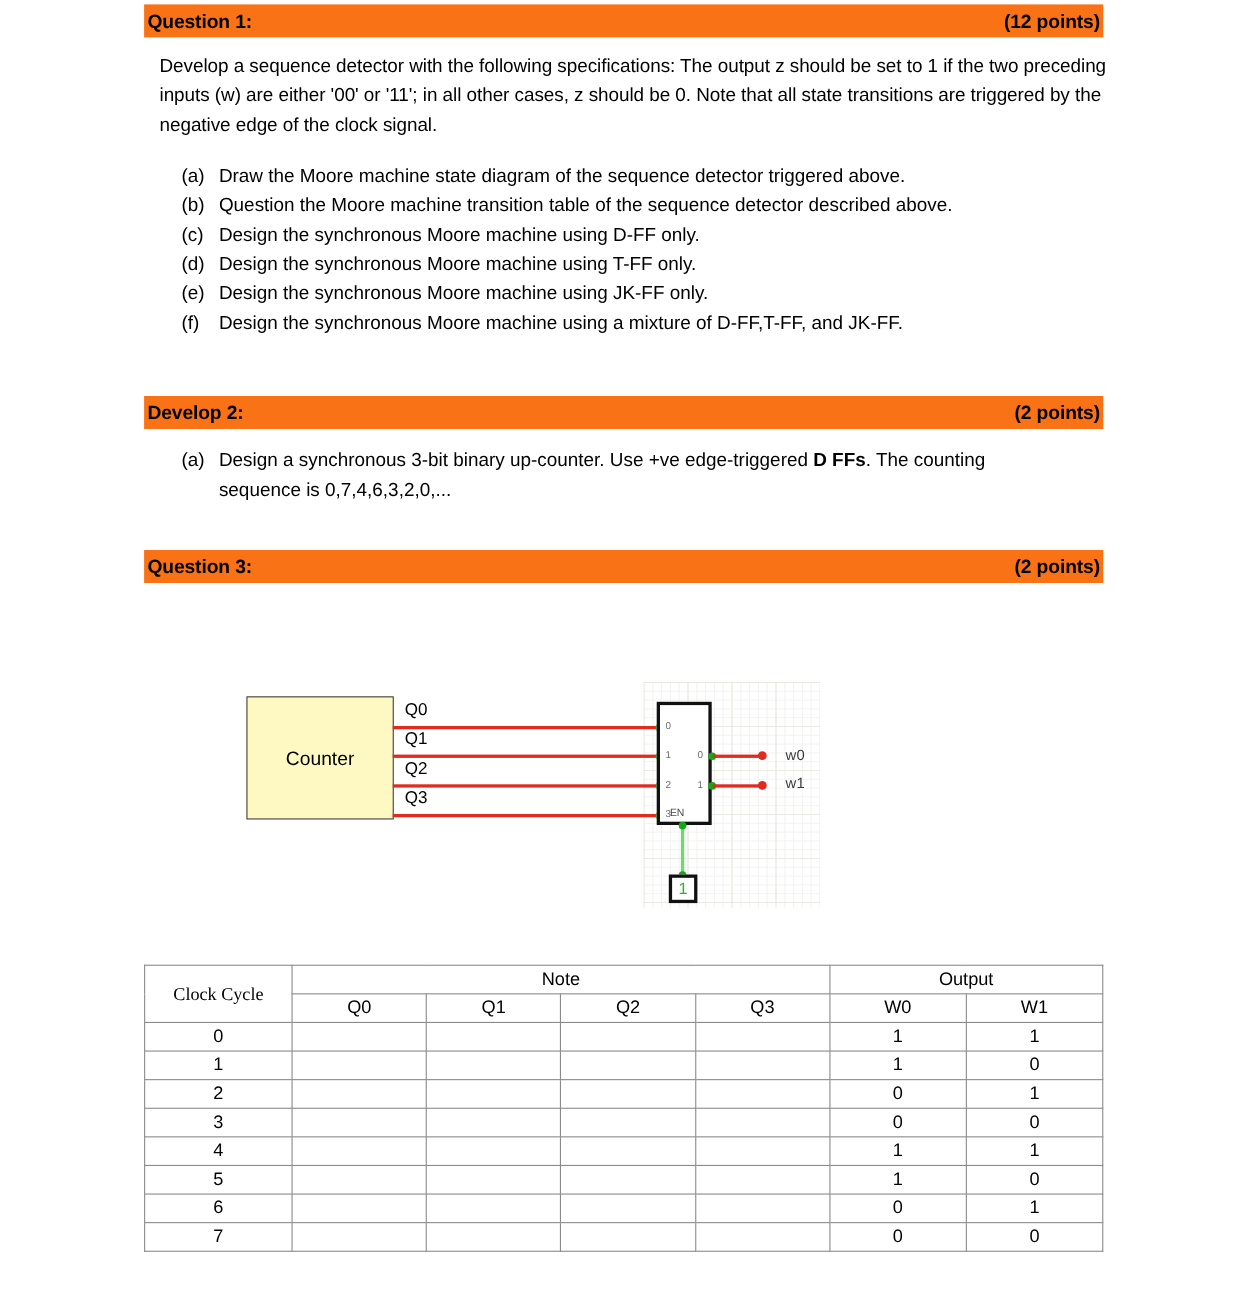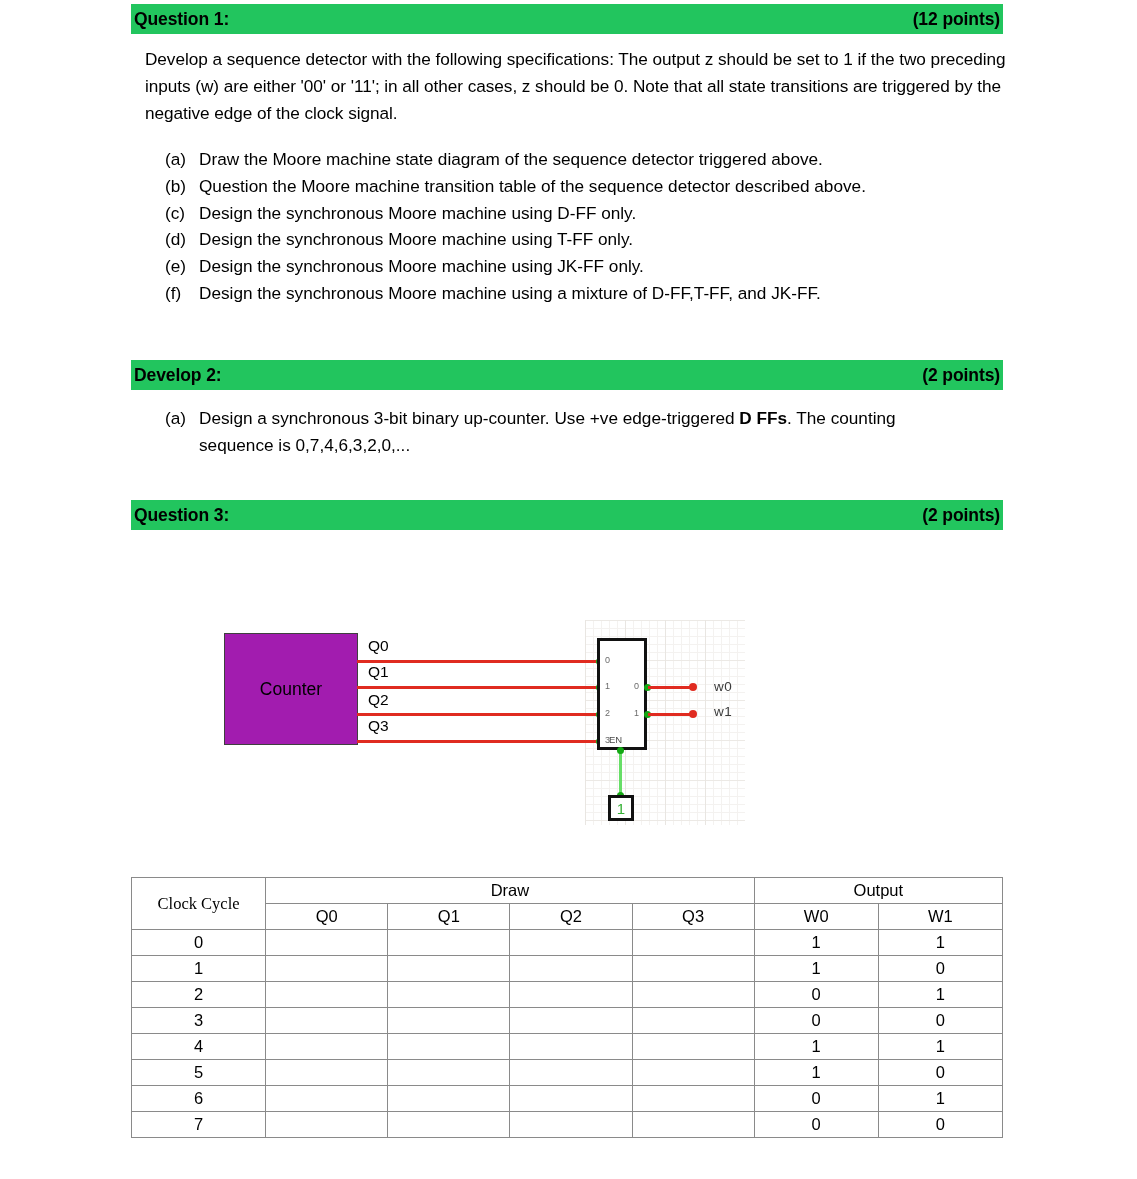--- a/index.html
+++ b/index.html
@@ -24,21 +24,21 @@
     width: 1137px;
     height: 1179px;
   }
 
   
   .q-header {
     position: absolute;
     left: 131px;
     width: 872px;
     height: 30px;
-    background: #22c55e;
+    background: #f97316;
     display: flex;
     align-items: center;
     justify-content: space-between;
     padding: 0 3px 0 3px;
   }
   .q-header .q-title {
     font-size: 17.5px;
     font-weight: bold;
     letter-spacing: -0.1px;
   }
@@ -97,21 +97,21 @@
     background-size: 40px 40px, 40px 40px, 8px 8px, 8px 8px;
     background-position: 0 0, 0 0, 0 0, 0 0;
   }
   .counter-box {
     position: absolute;
     left: 24px;
     top: 28px;
     width: 134px;
     height: 112px;
     border: 1.6px solid #3f3f3f;
-    background: #a21caf;
+    background: #fef9c3;
     display: flex;
     align-items: center;
     justify-content: center;
     font-size: 17.5px;
     color: #000;
   }
   .enc-box {
     position: absolute;
     left: 397px;
     top: 33px;
@@ -309,21 +309,21 @@
     <div class="node-green" style="left:417px; top:187px;"></div>
     <div class="const-box">
       <span>1</span>
     </div>
   </div>
 
   <table class="truth">
     <thead>
       <tr>
         <th class="col-clock" rowspan="2">Clock Cycle</th>
-        <th colspan="4">Draw</th>
+        <th colspan="4">Note</th>
         <th colspan="2">Output</th>
       </tr>
       <tr>
         <th class="col-q">Q0</th>
         <th class="col-q">Q1</th>
         <th class="col-q">Q2</th>
         <th class="col-q">Q3</th>
         <th class="col-w">W0</th>
         <th class="col-w">W1</th>
       </tr>

